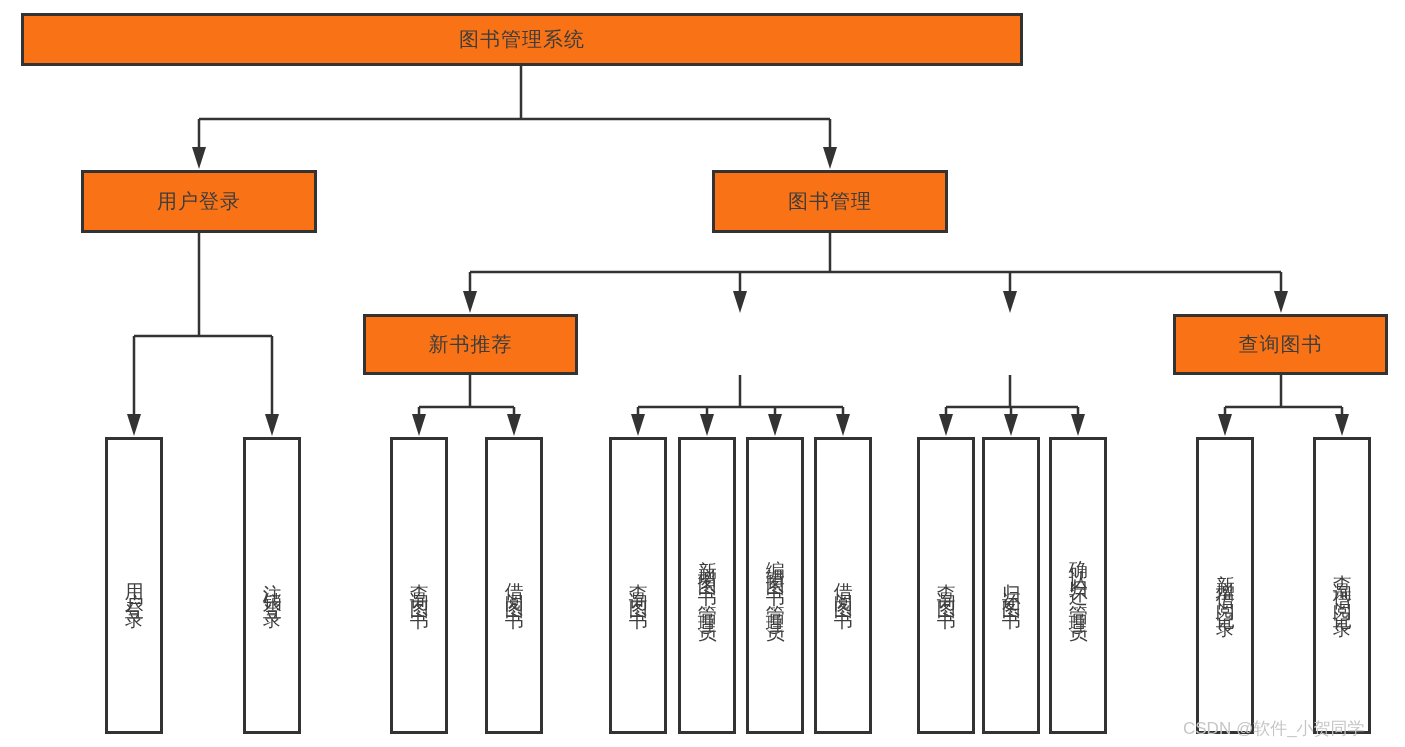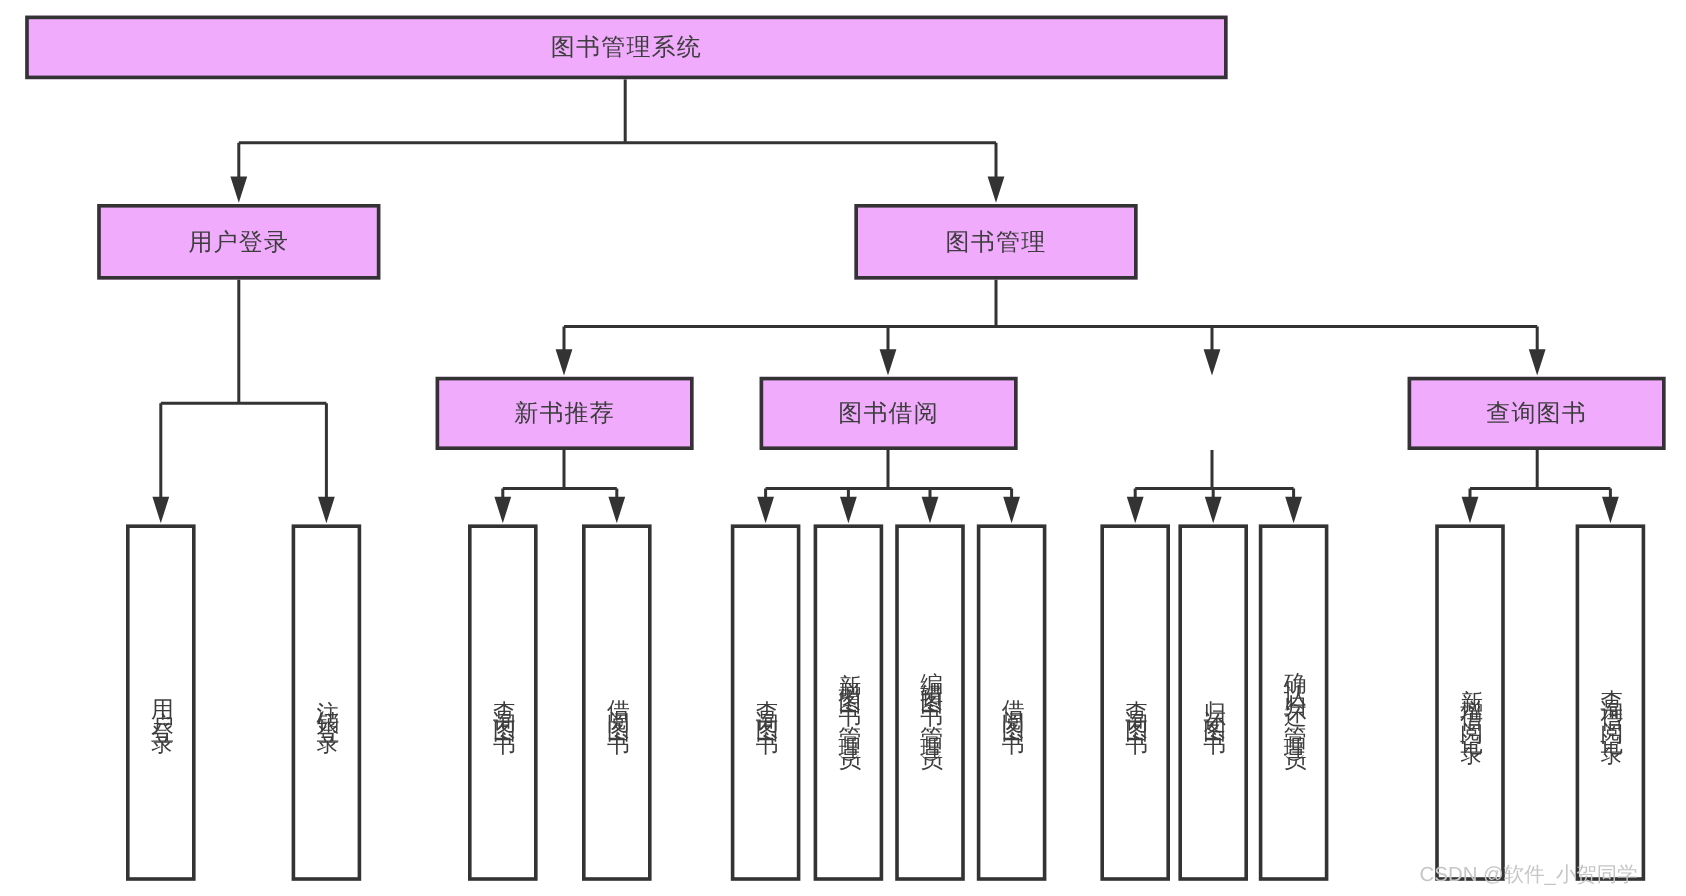--- a/index.html
+++ b/index.html
@@ -2,21 +2,21 @@
 <html><head>
 <meta charset="utf-8">
 <style>
   html,body{margin:0;padding:0;background:#fff;}
   #stage{
     position:relative;width:1405px;height:747px;background:#ffffff;
     font-family:"Liberation Sans",sans-serif;overflow:hidden;
   }
   #connectors{position:absolute;left:0;top:0;z-index:1;}
   .box{
-    position:absolute;box-sizing:border-box;border:3px solid #333333;background:#f0abfc;
+    position:absolute;box-sizing:border-box;border:3px solid #333333;background:#f97316;
     display:flex;align-items:center;justify-content:center;
     color:#3d3d3d;font-size:20px;letter-spacing:1px;z-index:2;
   }
   .vbox{
     position:absolute;box-sizing:border-box;border:3px solid #333333;background:#ffffff;
     display:flex;align-items:center;justify-content:center;
     color:#3d3d3d;font-size:19px;z-index:2;
     writing-mode:vertical-rl;text-orientation:mixed;letter-spacing:9px;line-height:1.4;
   }
   
@@ -75,23 +75,20 @@
   <div class="box n-l2-0">
     <span>用户登录</span>
   </div>
   <div class="box n-l3-0">
     <span>新书推荐</span>
   </div>
 
   <div class="box n-l2-1">
     <span>图书管理</span>
   </div>
-  <div class="box n-l3-1">
-    <span>图书借阅</span>
-  </div>
   <div class="box n-l3-3">
     <span>查询图书</span>
   </div>
 
   <div class="vbox leaf lf-g1-0">
     <span>用户登录</span>
   </div>
   <div class="vbox leaf lf-g1-1">
     <span>注销登录</span>
   </div>

